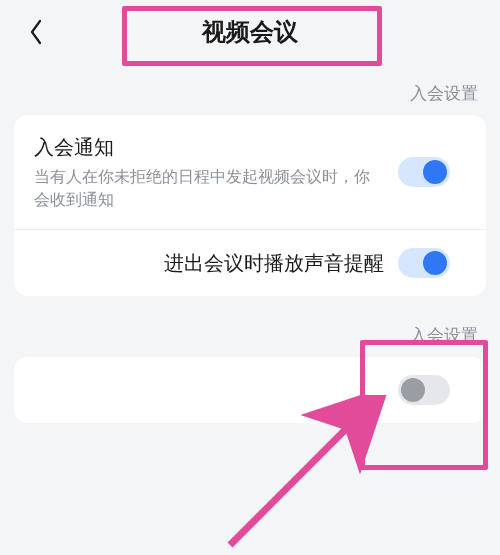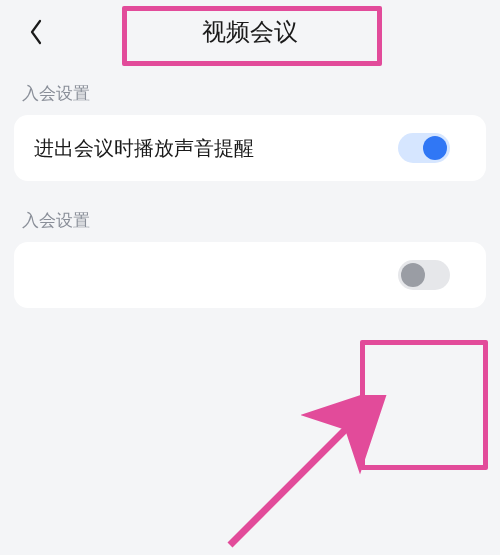--- a/index.html
+++ b/index.html
@@ -24,42 +24,43 @@
     top: 50%;
     transform: translateY(-50%);
     width: 28px; height: 28px;
     display: flex; align-items: center; justify-content: center;
   }
   .back-icon svg { width: 16px; height: 28px; }
   .title {
     flex: 1;
     text-align: center;
     font-size: 24px;
-    font-weight: 400;
+    font-weight: 700;
     color: #1a1a1a;
   }
 
   .section-label {
     padding: 18px 22px 10px 22px;
     font-size: 17px;
     color: #8a8f99;
+    text-align: right;
   }
 
   .card {
     background: #ffffff;
     border-radius: 14px;
     margin: 0 14px;
     overflow: hidden;
   }
   .row {
     display: flex;
     align-items: center;
     padding: 18px 20px;
   }
-  .row + .row { border-top: 1px solid #f0f0f0; }
+  .row + .row { border-top: 1px solid #f0f0f0; text-align: right; }
   .row-text { flex: 1; padding-right: 14px; }
   .row-title { font-size: 20px; color: #1a1a1a; line-height: 1.4; }
   .row-desc { font-size: 16px; color: #8a8f99; line-height: 1.45; margin-top: 4px; }
 
   .toggle {
     width: 52px; height: 30px;
     border-radius: 15px;
     position: relative;
     flex-shrink: 0;
     margin-left: auto;
@@ -99,20 +100,29 @@
       </svg>
   </div>
   <div class="title">视频会议</div>
 </div>
 
 <div class="section-label">入会设置</div>
 
 <div class="card">
   <div class="row">
     <div class="row-text">
+      <div class="row-title">入会通知</div>
+      <div class="row-desc">当有人在你未拒绝的日程中发起视频会议时，你会收到通知</div>
+    </div>
+    <div class="toggle on">
+        <div class="knob"></div>
+      </div>
+  </div>
+  <div class="row">
+    <div class="row-text">
       <div class="row-title">进出会议时播放声音提醒</div>
     </div>
     <div class="toggle on">
         <div class="knob"></div>
       </div>
   </div>
 </div>
 
 <div class="section-label" style="padding-top:28px">入会设置</div>
 

